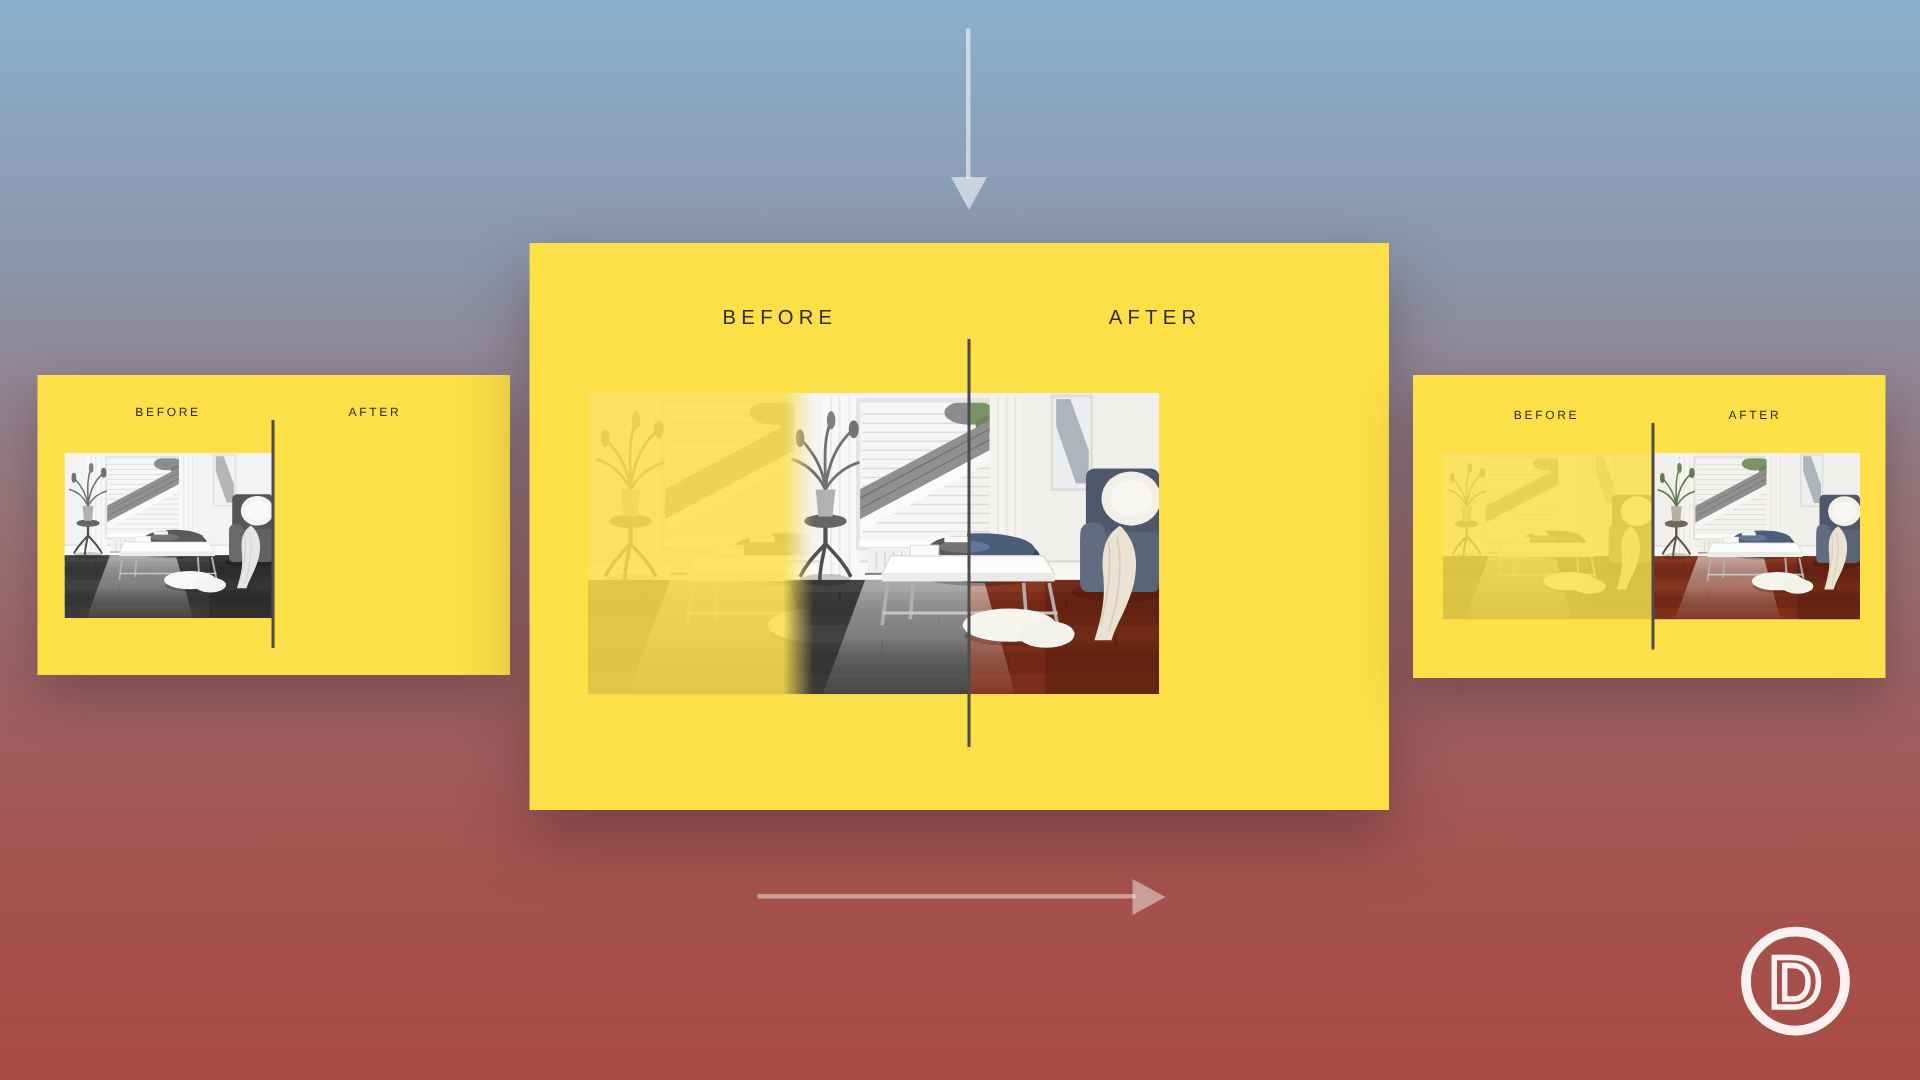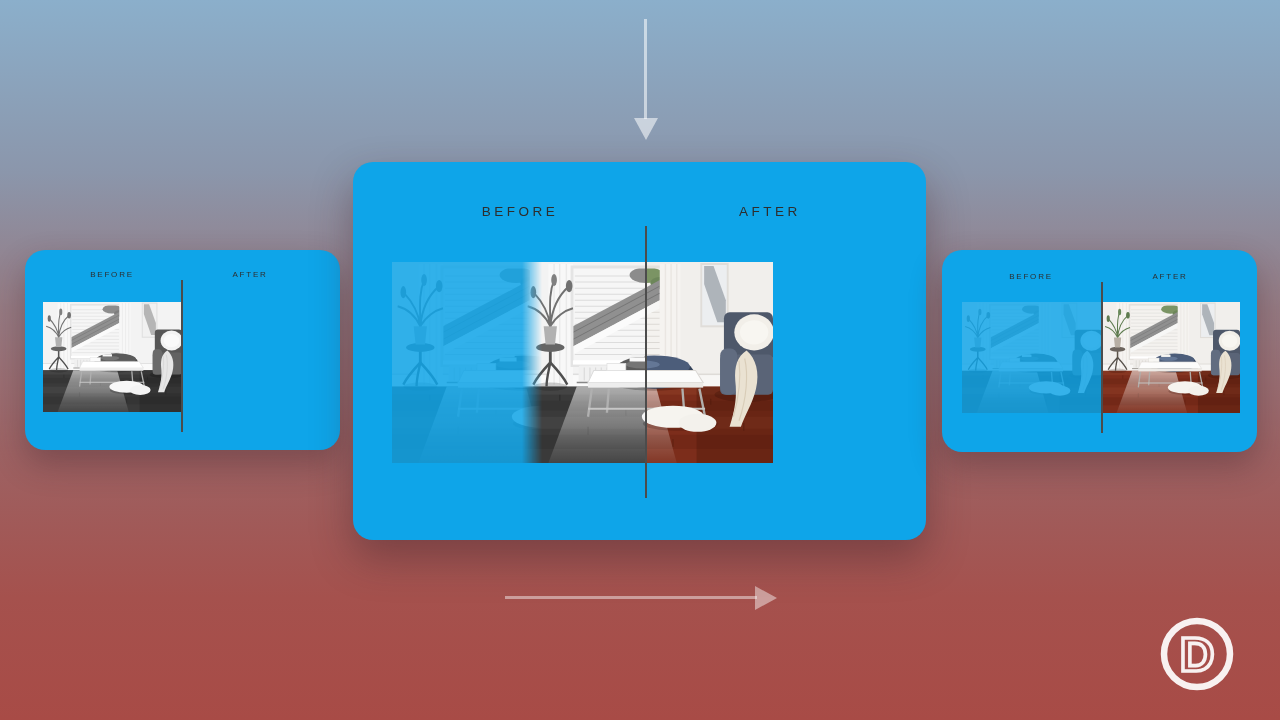--- a/index.html
+++ b/index.html
@@ -1,21 +1,21 @@
 <!DOCTYPE html>
 <html><head>
 <meta charset="utf-8">
 <style>
   html,body{margin:0;padding:0;}
   body{
     width:1280px;height:720px;overflow:hidden;position:relative;
     font-family:"Liberation Sans",sans-serif;
     background:linear-gradient(180deg,#8bafcb 0%,#8b96ab 24%,#957a82 43%,#9d6263 63%,#a5514d 83%,#a84b46 100%);
   }
-  .card{position:absolute;background:#0ea5e9;box-shadow:0 14px 32px rgba(55,28,36,.33);border-radius:20px;}
+  .card{position:absolute;background:#fde047;box-shadow:0 14px 32px rgba(55,28,36,.33);}
   .card-left  {left:25px; top:250px; width:315px; height:200px;}
   .card-center{left:353px;top:162px; width:573px; height:378px;box-shadow:0 18px 40px rgba(55,28,36,.38);}
   .card-right {left:942px;top:250px; width:315px; height:202px;}
 
   .ba-label{position:absolute;transform:translateX(-50%);color:#2e2e2e;white-space:nowrap;font-weight:500;}
   .lbl-big {font-size:13.5px;letter-spacing:3.5px;top:42px;}
   .lbl-sm  {font-size:8px;letter-spacing:1.8px;top:20px;}
 
   .ba-divider{position:absolute;width:2px;background:#4c4c4c;}
 

